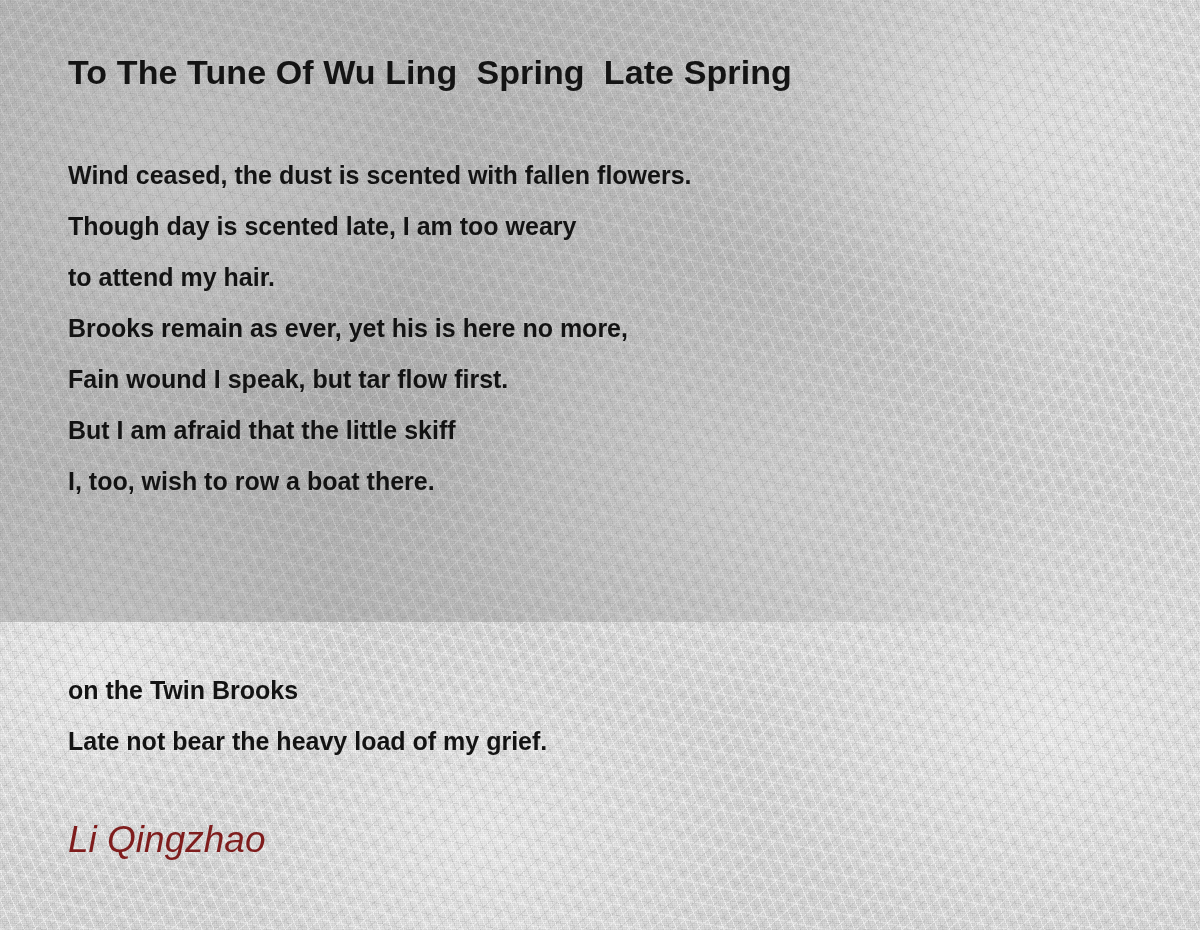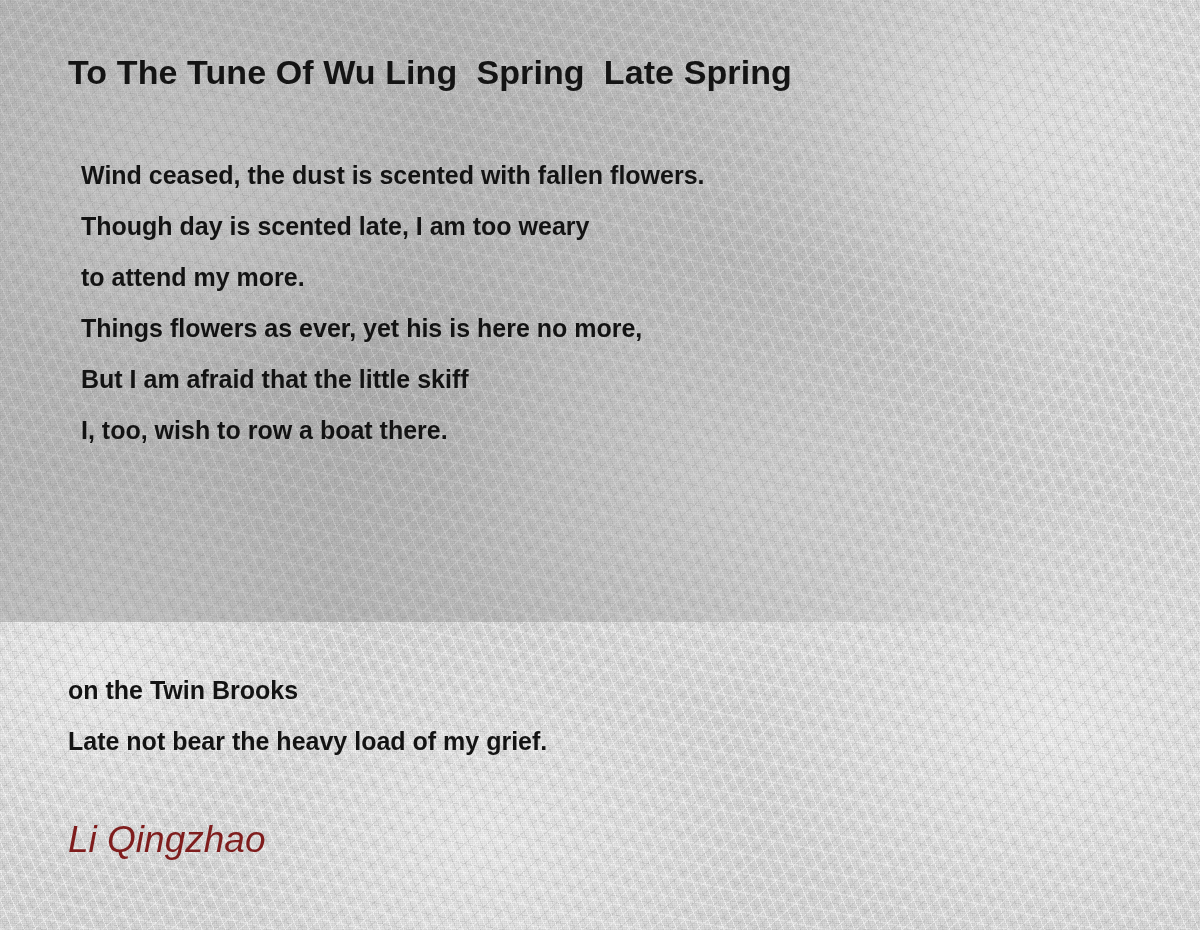--- a/index.html
+++ b/index.html
@@ -110,21 +110,21 @@
     font-size:34px;
     font-weight:bold;
     color:#141414;
     letter-spacing:.1px;
     white-space:pre;
     line-height:1.2;
   }
 
   .poem-body{
     position:absolute;
-    left:81px; top:150px;
+    left:68px; top:150px;
     width:1080px;
   }
   .poem-line{
     font-size:25px;
     font-weight:bold;
     color:#131313;
     line-height:51px;
     height:51px;
     white-space:pre;
     letter-spacing:0px;
@@ -157,22 +157,23 @@
   <div class="bg-grain"></div>
   <div class="tone-band"></div>
 
   <div class="text-layer">
 
     <div class="poem-title">To The Tune Of Wu Ling  Spring  Late Spring</div>
 
     <div class="poem-body">
       <div class="poem-line">Wind ceased, the dust is scented with fallen flowers.</div>
       <div class="poem-line">Though day is scented late, I am too weary</div>
-      <div class="poem-line">to attend my more.</div>
-      <div class="poem-line">Things flowers as ever, yet his is here no more,</div>
+      <div class="poem-line">to attend my hair.</div>
+      <div class="poem-line">Brooks remain as ever, yet his is here no more,</div>
+      <div class="poem-line">Fain wound I speak, but tar flow first.</div>
       <div class="poem-line">But I am afraid that the little skiff</div>
       <div class="poem-line">I, too, wish to row a boat there.</div>
     </div>
 
     <div class="poem-body-lower">
       <div class="poem-line">on the Twin Brooks</div>
       <div class="poem-line">Late not bear the heavy load of my grief.</div>
     </div>
 
     <div class="poem-author">Li Qingzhao</div>

